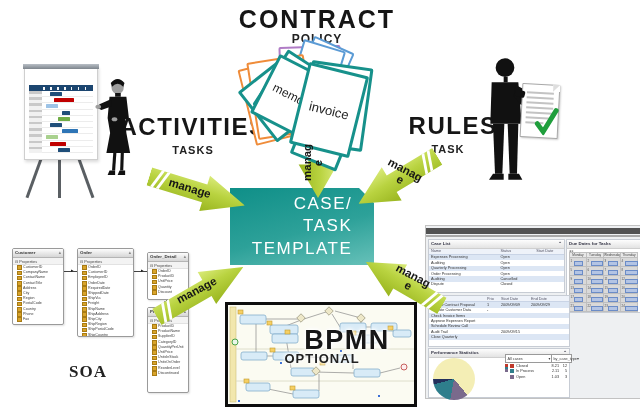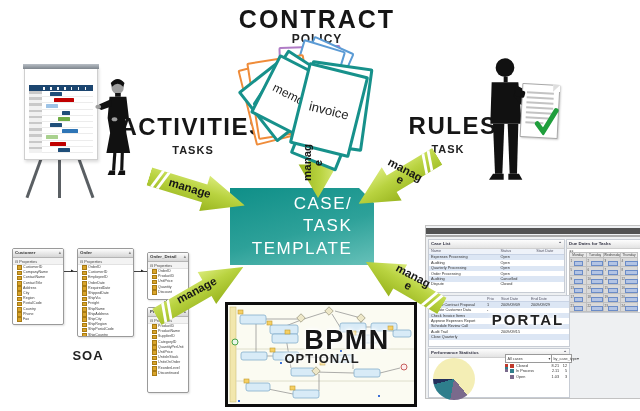--- a/index.html
+++ b/index.html
@@ -284,21 +284,21 @@
         <div class="er-field"><span class="key"></span>ReorderLevel</div>
         <div class="er-field"><span class="key"></span>Discontinued</div>
       </div>
     </div>
   <div class="er-line" style="left:62px;top:271px;width:15px;"></div>
   <div class="er-arrow" style="left:71px;top:268px;">▸</div>
   <div class="er-line" style="left:132px;top:271px;width:15px;"></div>
   <div class="er-arrow" style="left:141px;top:268px;">▸</div>
   <div class="er-line" style="left:166px;top:298px;width:1px;height:9px;"></div>
   <div class="er-arrow" style="left:164px;top:300px;">▾</div>
-  <div class="sub" style="left:88px;top:348px;font-size:13px;">SOA</div>
+  <div class="sub" style="left:88px;top:362px;font-size:17px;font-family:Liberation Serif, serif;">SOA</div>
 
   <div class="bpmn-box">
     <svg width="186" height="99" viewBox="0 0 186 99">
       <rect x="0" y="0" width="186" height="99" fill="#fbfbf2"></rect>
       <rect x="2" y="2" width="6" height="95" fill="#f2e7ad" stroke="#cbbf7a" stroke-width="0.6"></rect>
       <line x1="8" y1="44" x2="186" y2="44" stroke="#d8d8c2" stroke-width="0.8"></line>
       <line x1="8" y1="76" x2="186" y2="76" stroke="#d8d8c2" stroke-width="0.8"></line>
       <g stroke="#8a8a8a" stroke-width="0.7" fill="none">
         <polyline points="38,14 70,14"></polyline>
           <polyline points="73,15 50,24"></polyline>
@@ -605,14 +605,13 @@
           </div>
           <div class="legend-row">
             <span class="chip" style="background:#7a6a8c;"></span>
             <span style="flex:1;">Open</span>
             <span>1.03</span>
             <span style="width:8px;text-align:right;">3</span>
           </div>
         </div>
     </div>
   </div>
-  <div class="sub halo" style="left:528px;top:311px;font-size:15px;letter-spacing:2px;z-index:7;">PORTAL</div>
 </div>
 
 </body></html>

